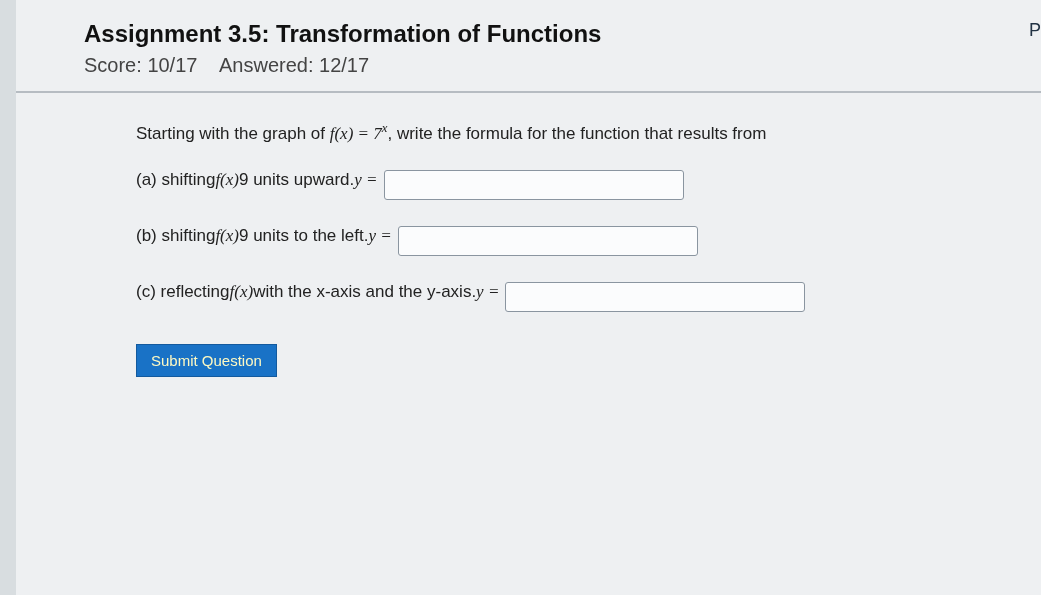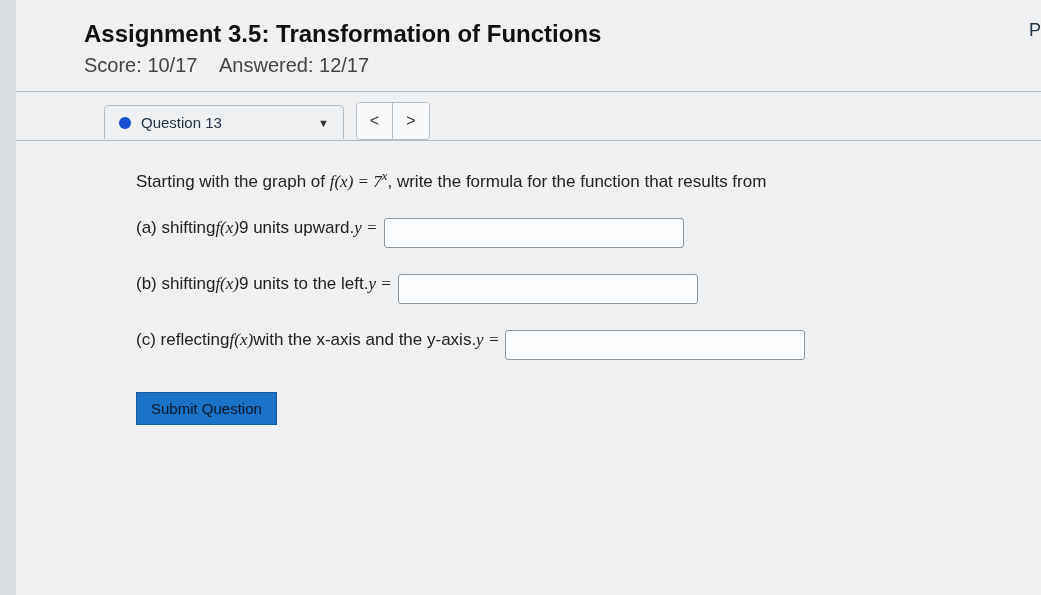--- a/index.html
+++ b/index.html
@@ -105,21 +105,21 @@
       border-radius: 3px;
       height: 30px;
       width: 300px;
       margin-left: 6px;
       padding: 0 6px;
       font-size: 15px;
       background: #fbfcfd;
     }
     .submit-btn {
       background: #1972c6;
-      color: #0f172a;
+      color: #fef9c3;
       border: 1px solid #135a9e;
       padding: 7px 14px;
       font-size: 15px;
       cursor: pointer;
       margin-top: 6px;
     }
     .math { font-family: "Cambria Math", "Times New Roman", serif; font-style: italic; }
     sup { font-size: 0.75em; font-style: italic; }
     .top-right {
       position: absolute;
@@ -144,35 +144,20 @@
       </span>
       <span>
         <span>Answered:</span>
         <span>12/17</span>
       </span>
     </div>
   </div>
 
   <div class="hr"></div>
 
-  <div class="nav-row">
-    <div class="question-select">
-      <span class="dot"></span>
-      <span>Question 13</span>
-      <span class="caret-down-icon">▼</span>
-    </div>
-    <div class="nav-btns">
-      <div class="nav-btn">
-        <span>&lt;</span>
-      </div>
-      <div class="nav-btn">
-        <span>&gt;</span>
-      </div>
-    </div>
-  </div>
 
   <div class="content">
     <div class="prompt-line">
       <span>Starting with the graph of </span>
       <span class="math"><span>f(x) = 7</span><sup>x</sup></span><span>, write the formula for the function that results from</span>
     </div>
 
     <div class="part">
       <span>(a) shifting </span>
       <span class="math">f(x)</span>

